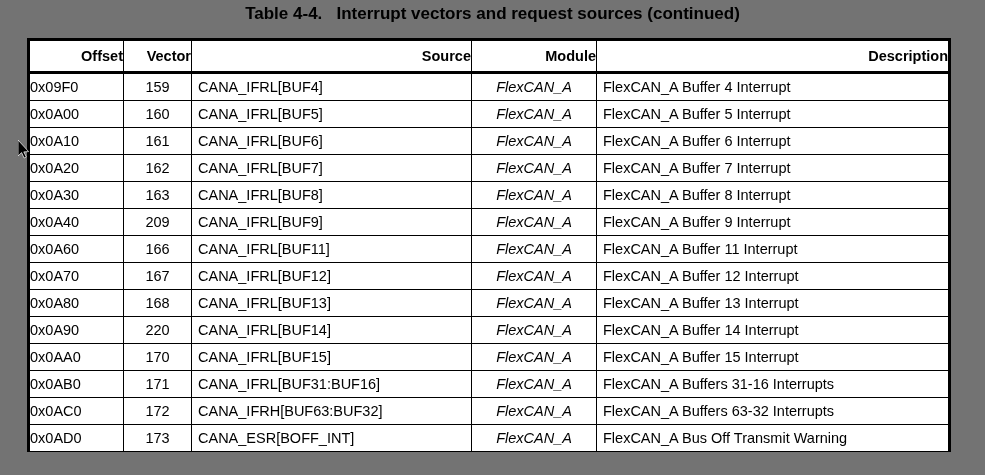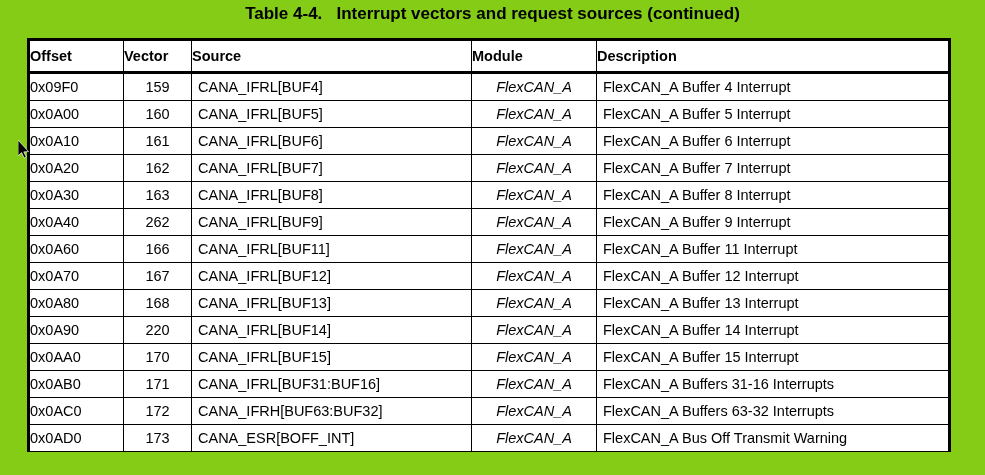--- a/index.html
+++ b/index.html
@@ -14,21 +14,21 @@
     position: relative;
     font-family: "Liberation Sans", sans-serif;
     color: #000000;
     -webkit-font-smoothing: none;
   }
 
   #page {
     position: relative;
     width: 985px;
     height: 475px;
-    background: #84cc16;
+    background: #737373;
     overflow: hidden;
   }
 
   
   #table-caption {
     position: absolute;
     left: 0;
     top: 3px;
     width: 985px;
     text-align: center;
@@ -64,21 +64,21 @@
     padding: 0;
     height: 26px;
     vertical-align: middle;
     background: #ffffff;
     overflow: hidden;
     white-space: nowrap;
   }
 
   #vector-table thead th {
     font-weight: bold;
-    text-align: left;
+    text-align: right;
     height: 30px;
     border-top: 3px solid #000000;
     border-bottom: 3px solid #000000;
   }
   #vector-table thead th:first-child { border-left: 3px solid #000000; }
   #vector-table thead th:last-child  { border-right: 3px solid #000000; }
 
   #vector-table tbody td { font-weight: normal; }
   #vector-table tbody td:first-child { border-left: 3px solid #000000; }
   #vector-table tbody td:last-child  { border-right: 3px solid #000000; }
@@ -154,21 +154,21 @@
         </tr>
         <tr>
           <td class="cell-offset">0x0A30</td>
           <td class="cell-vector">163</td>
           <td class="cell-source">CANA_IFRL[BUF8]</td>
           <td class="cell-module">FlexCAN_A</td>
           <td class="cell-desc">FlexCAN_A Buffer 8 Interrupt</td>
         </tr>
         <tr>
           <td class="cell-offset">0x0A40</td>
-          <td class="cell-vector">262</td>
+          <td class="cell-vector">209</td>
           <td class="cell-source">CANA_IFRL[BUF9]</td>
           <td class="cell-module">FlexCAN_A</td>
           <td class="cell-desc">FlexCAN_A Buffer 9 Interrupt</td>
         </tr>
         <tr>
           <td class="cell-offset">0x0A60</td>
           <td class="cell-vector">166</td>
           <td class="cell-source">CANA_IFRL[BUF11]</td>
           <td class="cell-module">FlexCAN_A</td>
           <td class="cell-desc">FlexCAN_A Buffer 11 Interrupt</td>

